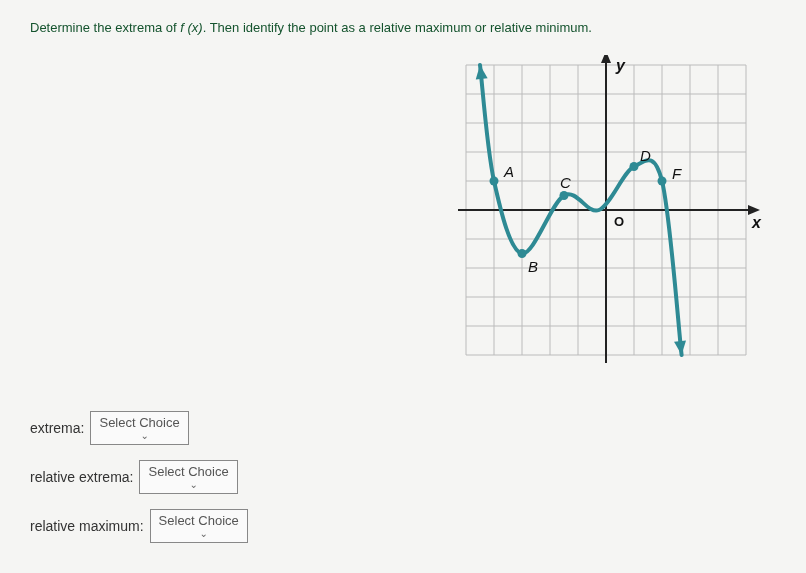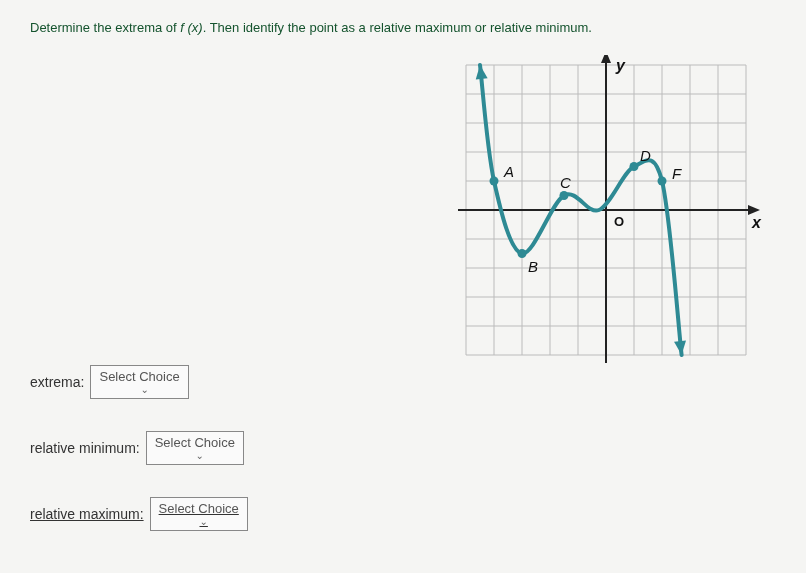--- a/index.html
+++ b/index.html
@@ -29,25 +29,25 @@
       margin-right: 10px;
     }
     .answer-rows {
       position: absolute;
       left: 30px;
       bottom: 30px;
     }
     .answer-row {
       display: flex;
       align-items: center;
-      margin-bottom: 32px;
+      margin-bottom: 15px;
       font-size: 14px;
       color: #333;
     }
-    .answer-row:last-child { margin-bottom: 12px; text-decoration: underline; }
+    .answer-row:last-child { margin-bottom: 0; }
     .answer-label { margin-right: 6px; }
     .select-box {
       border: 1px solid #888;
       background: #fafafa;
       padding: 3px 8px;
       font-size: 13px;
       display: inline-flex;
       align-items: center;
       cursor: pointer;
       color: #555;
@@ -118,21 +118,21 @@
 
 <div class="answer-rows">
   <div class="answer-row">
     <span class="answer-label">extrema:</span>
     <div class="select-box">
       <span>Select Choice</span>
       <span class="chev">⌄</span>
     </div>
   </div>
   <div class="answer-row">
-    <span class="answer-label">relative minimum:</span>
+    <span class="answer-label">relative extrema:</span>
     <div class="select-box">
       <span>Select Choice</span>
       <span class="chev">⌄</span>
     </div>
   </div>
   <div class="answer-row">
     <span class="answer-label">relative maximum:</span>
     <div class="select-box">
       <span>Select Choice</span>
       <span class="chev">⌄</span>

